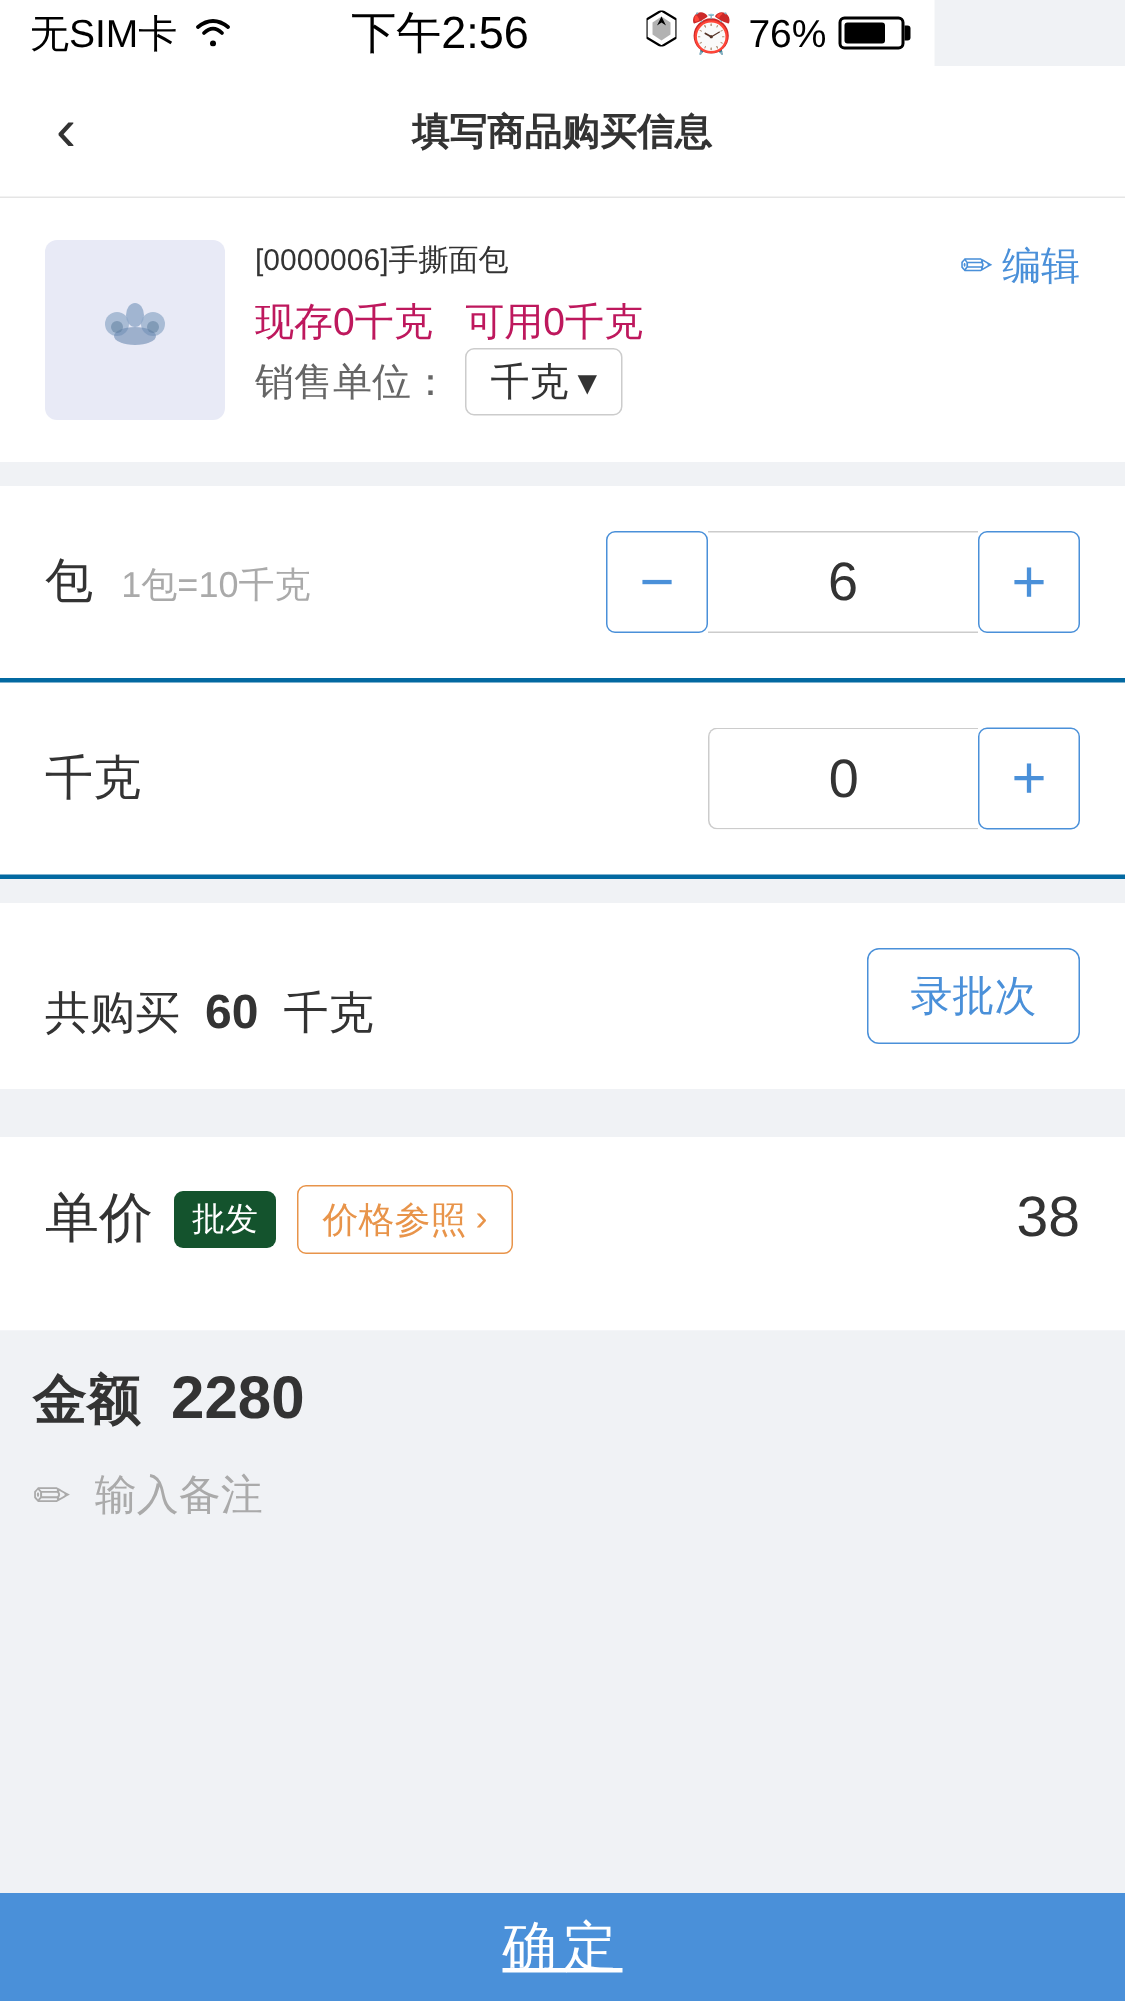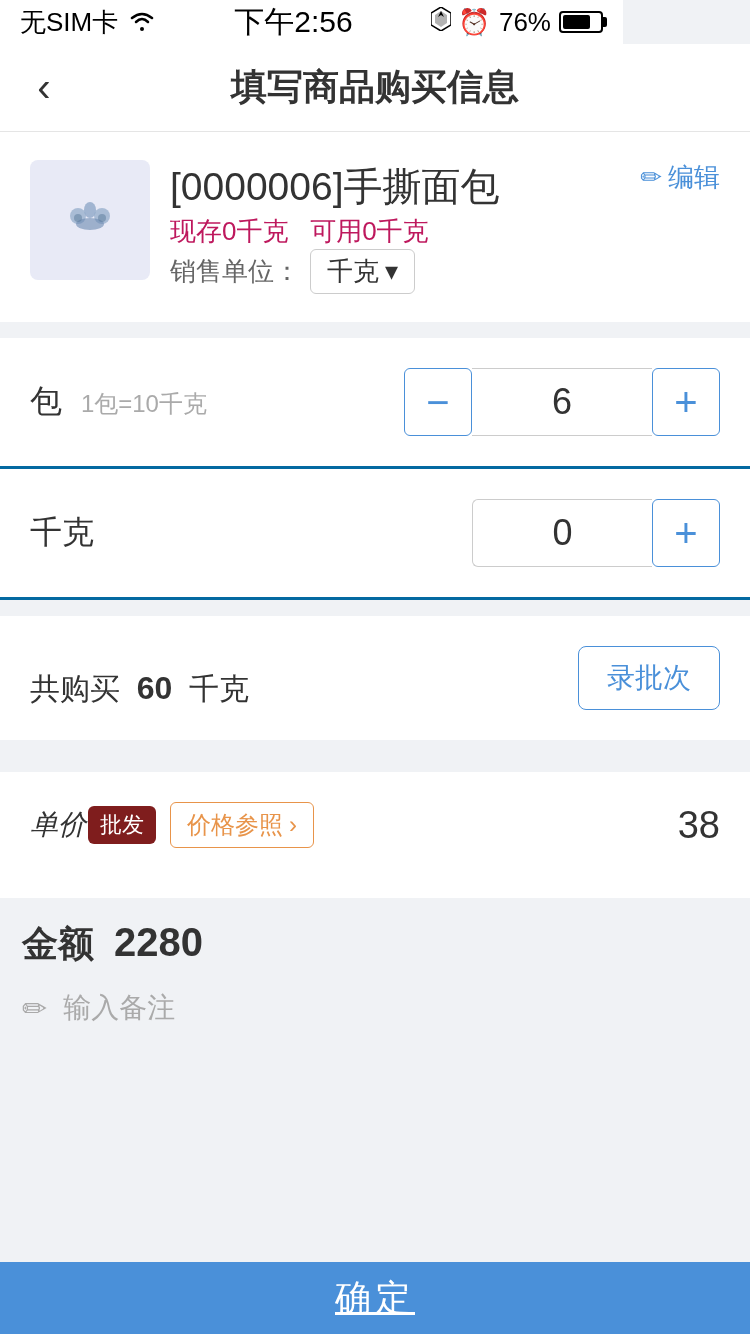--- a/index.html
+++ b/index.html
@@ -55,21 +55,21 @@
       display: flex;
       align-items: center;
       justify-content: center;
       font-size: 40px;
       color: #333;
     }
     .nav-title {
       position: absolute;
       left: 50%;
       transform: translateX(-50%);
-      font-size: 36px;
+      font-size: 25px;
       font-weight: 600;
       color: #333;
     }
 
     
     .product-card {
       background: #fff;
       padding: 28px 30px;
       margin-bottom: 16px;
       display: flex;
@@ -81,21 +81,21 @@
       height: 120px;
       background: #e8eaf6;
       border-radius: 8px;
       display: flex;
       align-items: center;
       justify-content: center;
       flex-shrink: 0;
     }
     .product-thumb svg { width: 64px; height: 64px; }
     .product-info { flex: 1; }
-    .product-name { font-size: 39px; color: #333; font-weight: 500; }
+    .product-name { font-size: 20px; color: #333; font-weight: 500; margin-bottom: 10px; }
     .product-stock { font-size: 26px; color: #be185d; }
     .product-unit { font-size: 26px; color: #666; display: flex; align-items: center; gap: 10px; }
     .unit-selector {
       border: 1px solid #ccc;
       border-radius: 6px;
       padding: 4px 16px;
       font-size: 26px;
       color: #333;
       background: #fff;
       display: flex; align-items: center; gap: 6px;
@@ -189,23 +189,23 @@
       background: #fff;
       margin-bottom: 0;
       padding: 30px;
       border-top: 16px solid #f0f2f5;
     }
     .price-row {
       display: flex;
       align-items: center;
       margin-bottom: 20px;
     }
-    .price-label { font-size: 28px; color: #333; margin-right: 2px; font-style: italic; }
+    .price-label { font-size: 36px; color: #333; margin-right: 14px; }
     .price-tag {
-      background: #7f1d1d;
+      background: #14532d;
       color: #fff;
       font-size: 22px;
       padding: 4px 12px;
       border-radius: 6px;
       margin-right: 14px;
     }
     .price-ref-btn {
       border: 1.5px solid #e8944a;
       border-radius: 6px;
       padding: 6px 16px;

